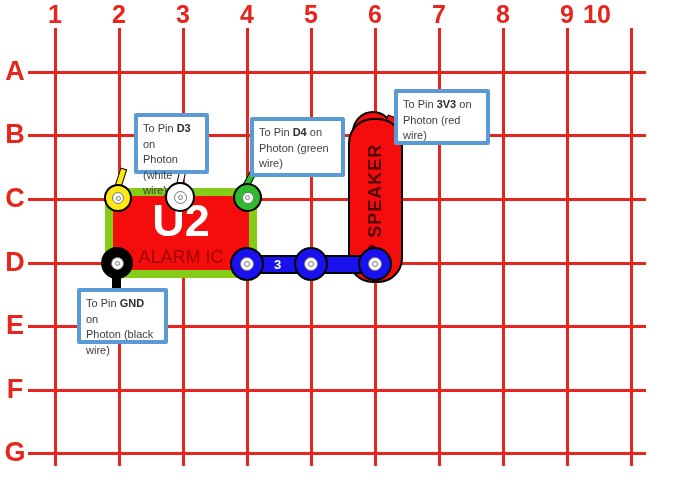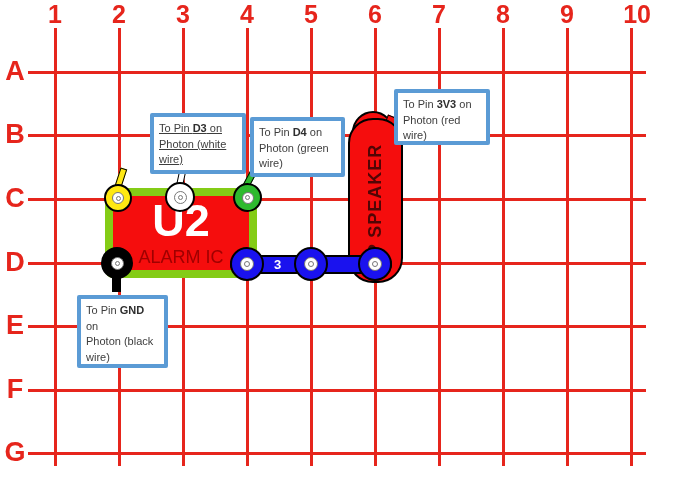--- a/index.html
+++ b/index.html
@@ -68,21 +68,21 @@
 
   <span class="collabel" style="left:35px;">1</span>
   <span class="collabel" style="left:99px;">2</span>
   <span class="collabel" style="left:163px;">3</span>
   <span class="collabel" style="left:227px;">4</span>
   <span class="collabel" style="left:291px;">5</span>
   <span class="collabel" style="left:355px;">6</span>
   <span class="collabel" style="left:419px;">7</span>
   <span class="collabel" style="left:483px;">8</span>
   <span class="collabel" style="left:547px;">9</span>
-  <span class="collabel" style="left:611px;text-align:right;">10</span>
+  <span class="collabel" style="left:577px;">10</span>
 
   <span class="rowlabel" style="top:56px;">A</span>
   <span class="rowlabel" style="top:119px;">B</span>
   <span class="rowlabel" style="top:183px;">C</span>
   <span class="rowlabel" style="top:247px;">D</span>
   <span class="rowlabel" style="top:310px;">E</span>
   <span class="rowlabel" style="top:374px;">F</span>
   <span class="rowlabel" style="top:437px;">G</span>
 
   <div class="spklobe">
@@ -142,29 +142,29 @@
         <div class="dot" style="width:6px;height:6px;"></div>
       </div>
   </div>
   <div class="snap" style="left:358px;top:247px;width:34px;height:34px;background:#1a12ee;">
     <div class="ring" style="width:14px;height:14px;">
         <div class="dot" style="width:6px;height:6px;"></div>
       </div>
   </div>
 
 
-  <div class="callout" style="left:150px;top:113px;width:96px;height:61px;text-decoration:underline;"><span>To Pin </span><b>D3</b><span> on
+  <div class="callout" style="left:134px;top:113px;width:75px;height:61px;"><span>To Pin </span><b>D3</b><span> on
 Photon (white
 wire)</span></div>
 
   <div class="callout" style="left:250px;top:117px;width:95px;height:60px;"><span>To Pin </span><b>D4</b><span> on
 Photon (green
 wire)</span></div>
 
   <div class="callout" style="left:394px;top:89px;width:96px;height:56px;"><span>To Pin </span><b>3V3</b><span> on
 Photon (red
 wire)</span></div>
 
-  <div class="callout" style="left:77px;top:295px;width:91px;height:73px;"><span>To Pin </span><b>GND</b><span> on
+  <div class="callout" style="left:77px;top:288px;width:91px;height:56px;"><span>To Pin </span><b>GND</b><span> on
 Photon (black
 wire)</span></div>
 
 </div>
 
 </body></html>

